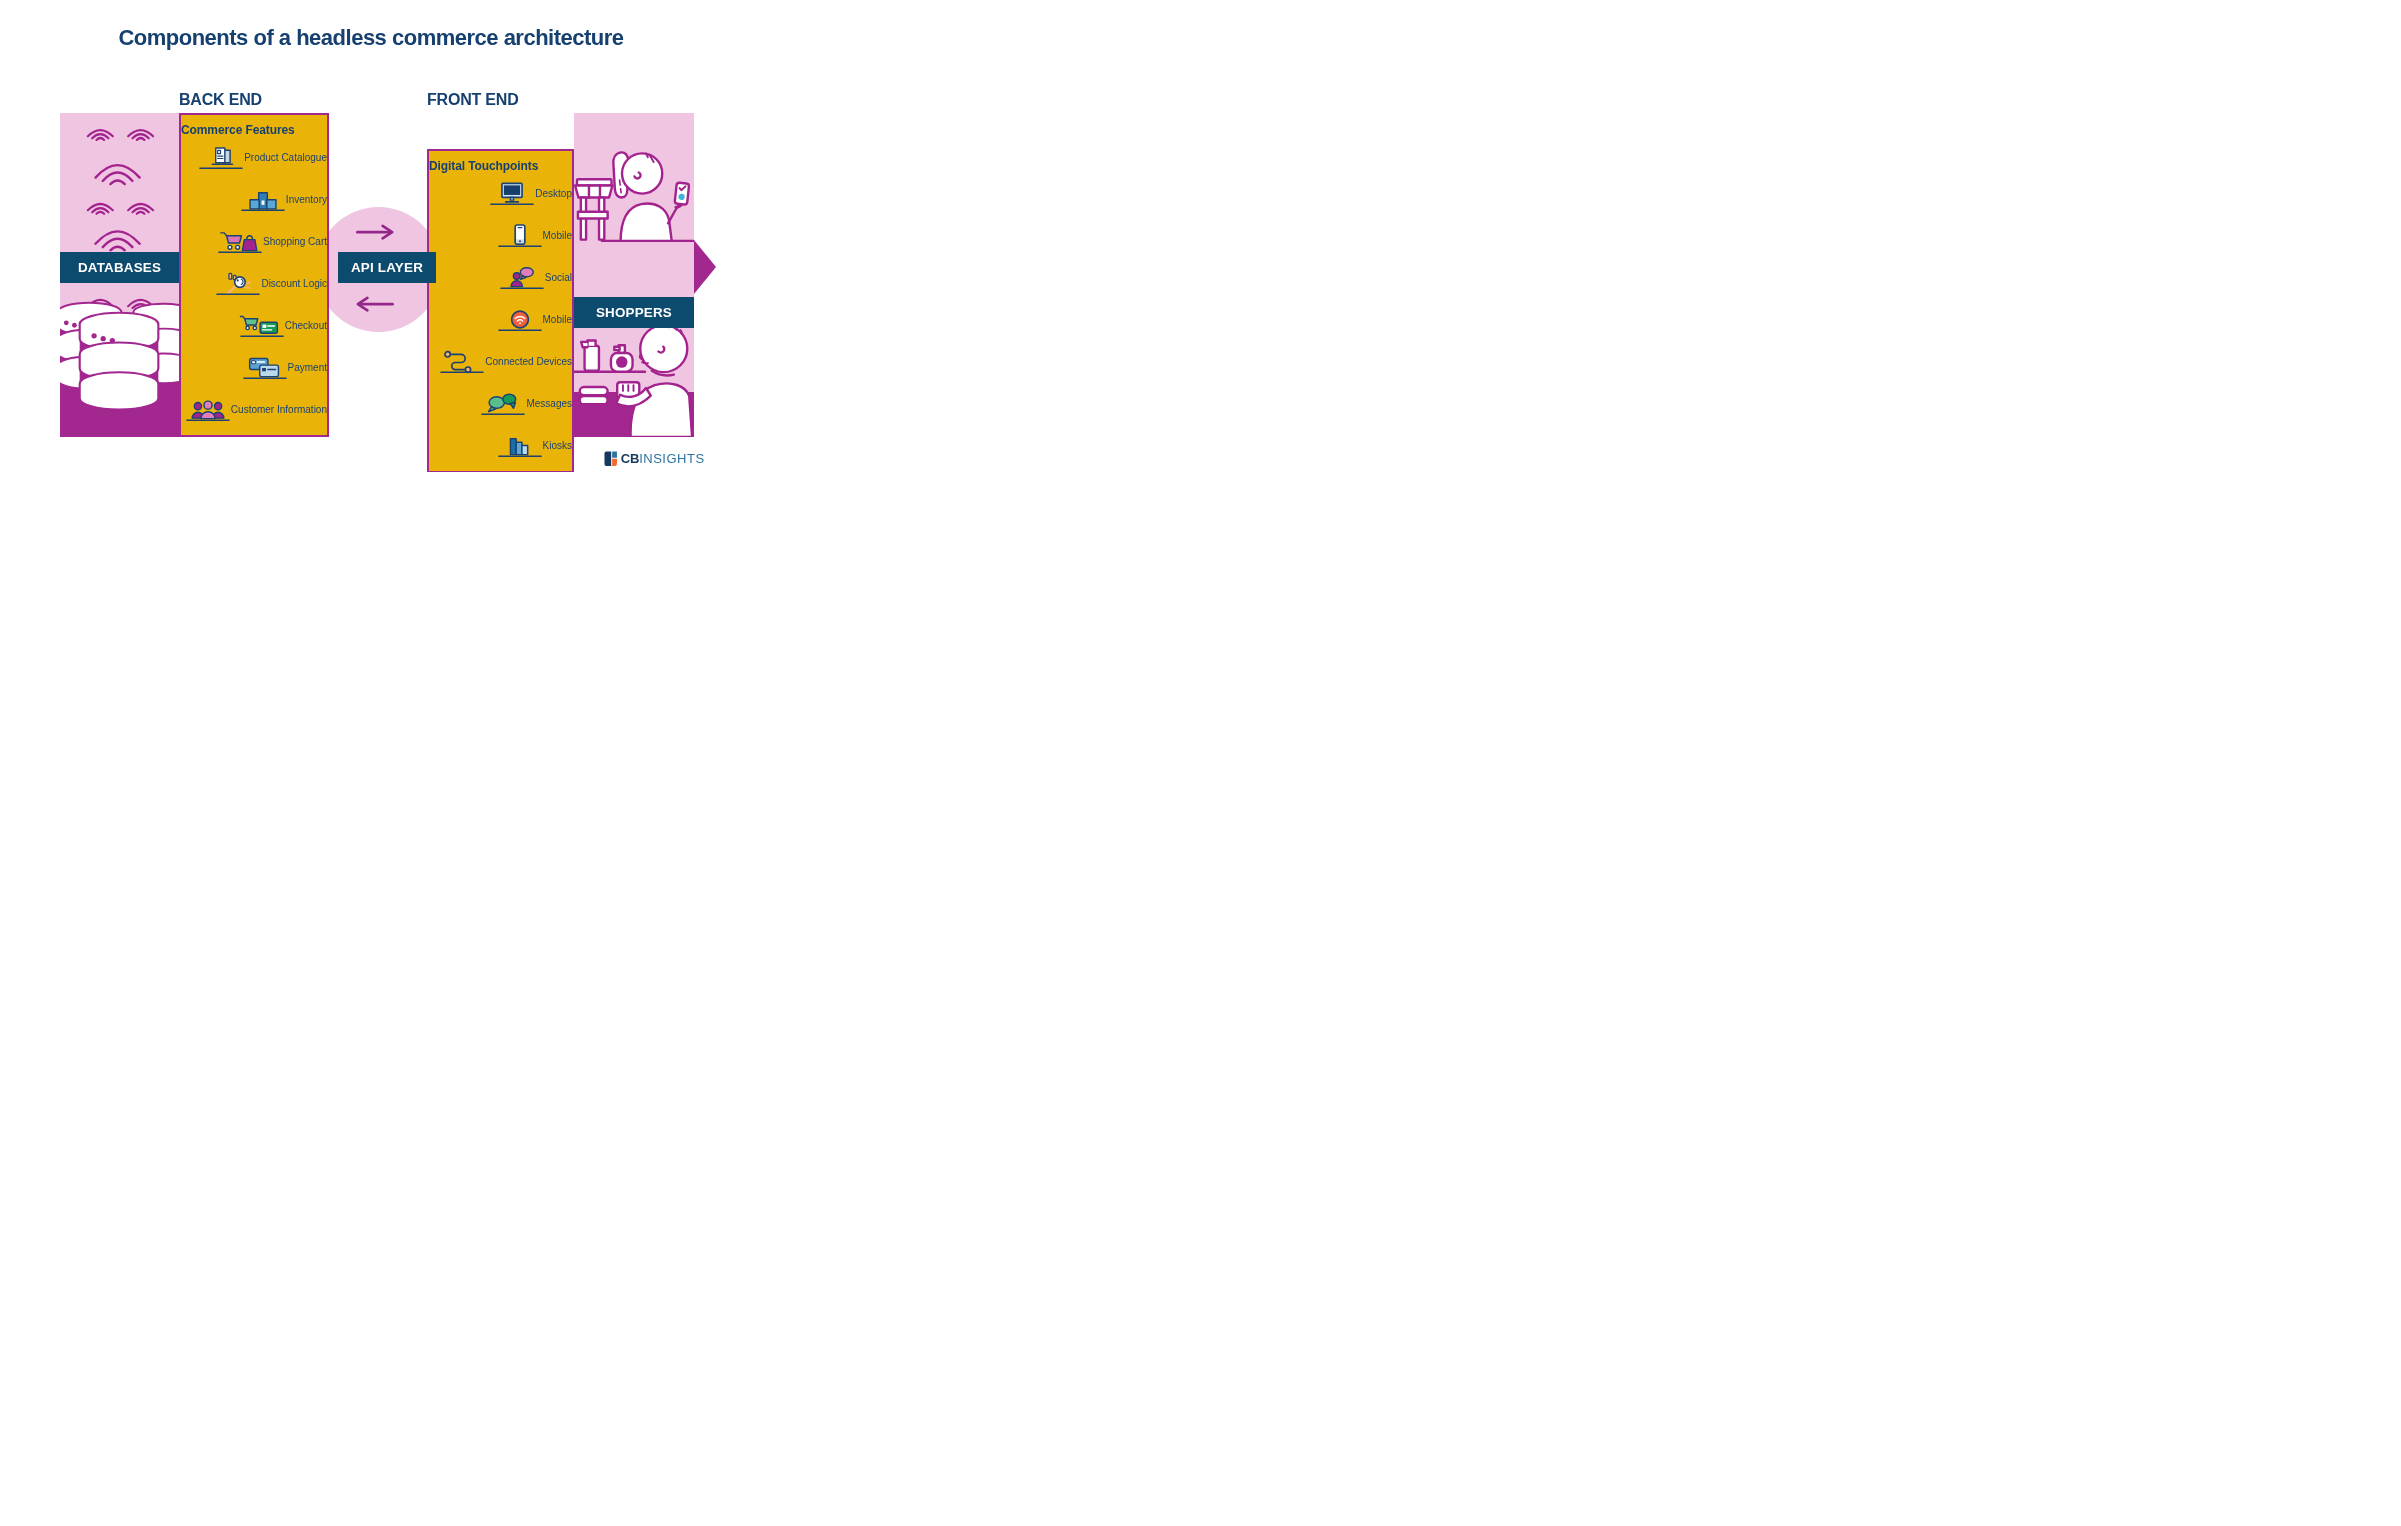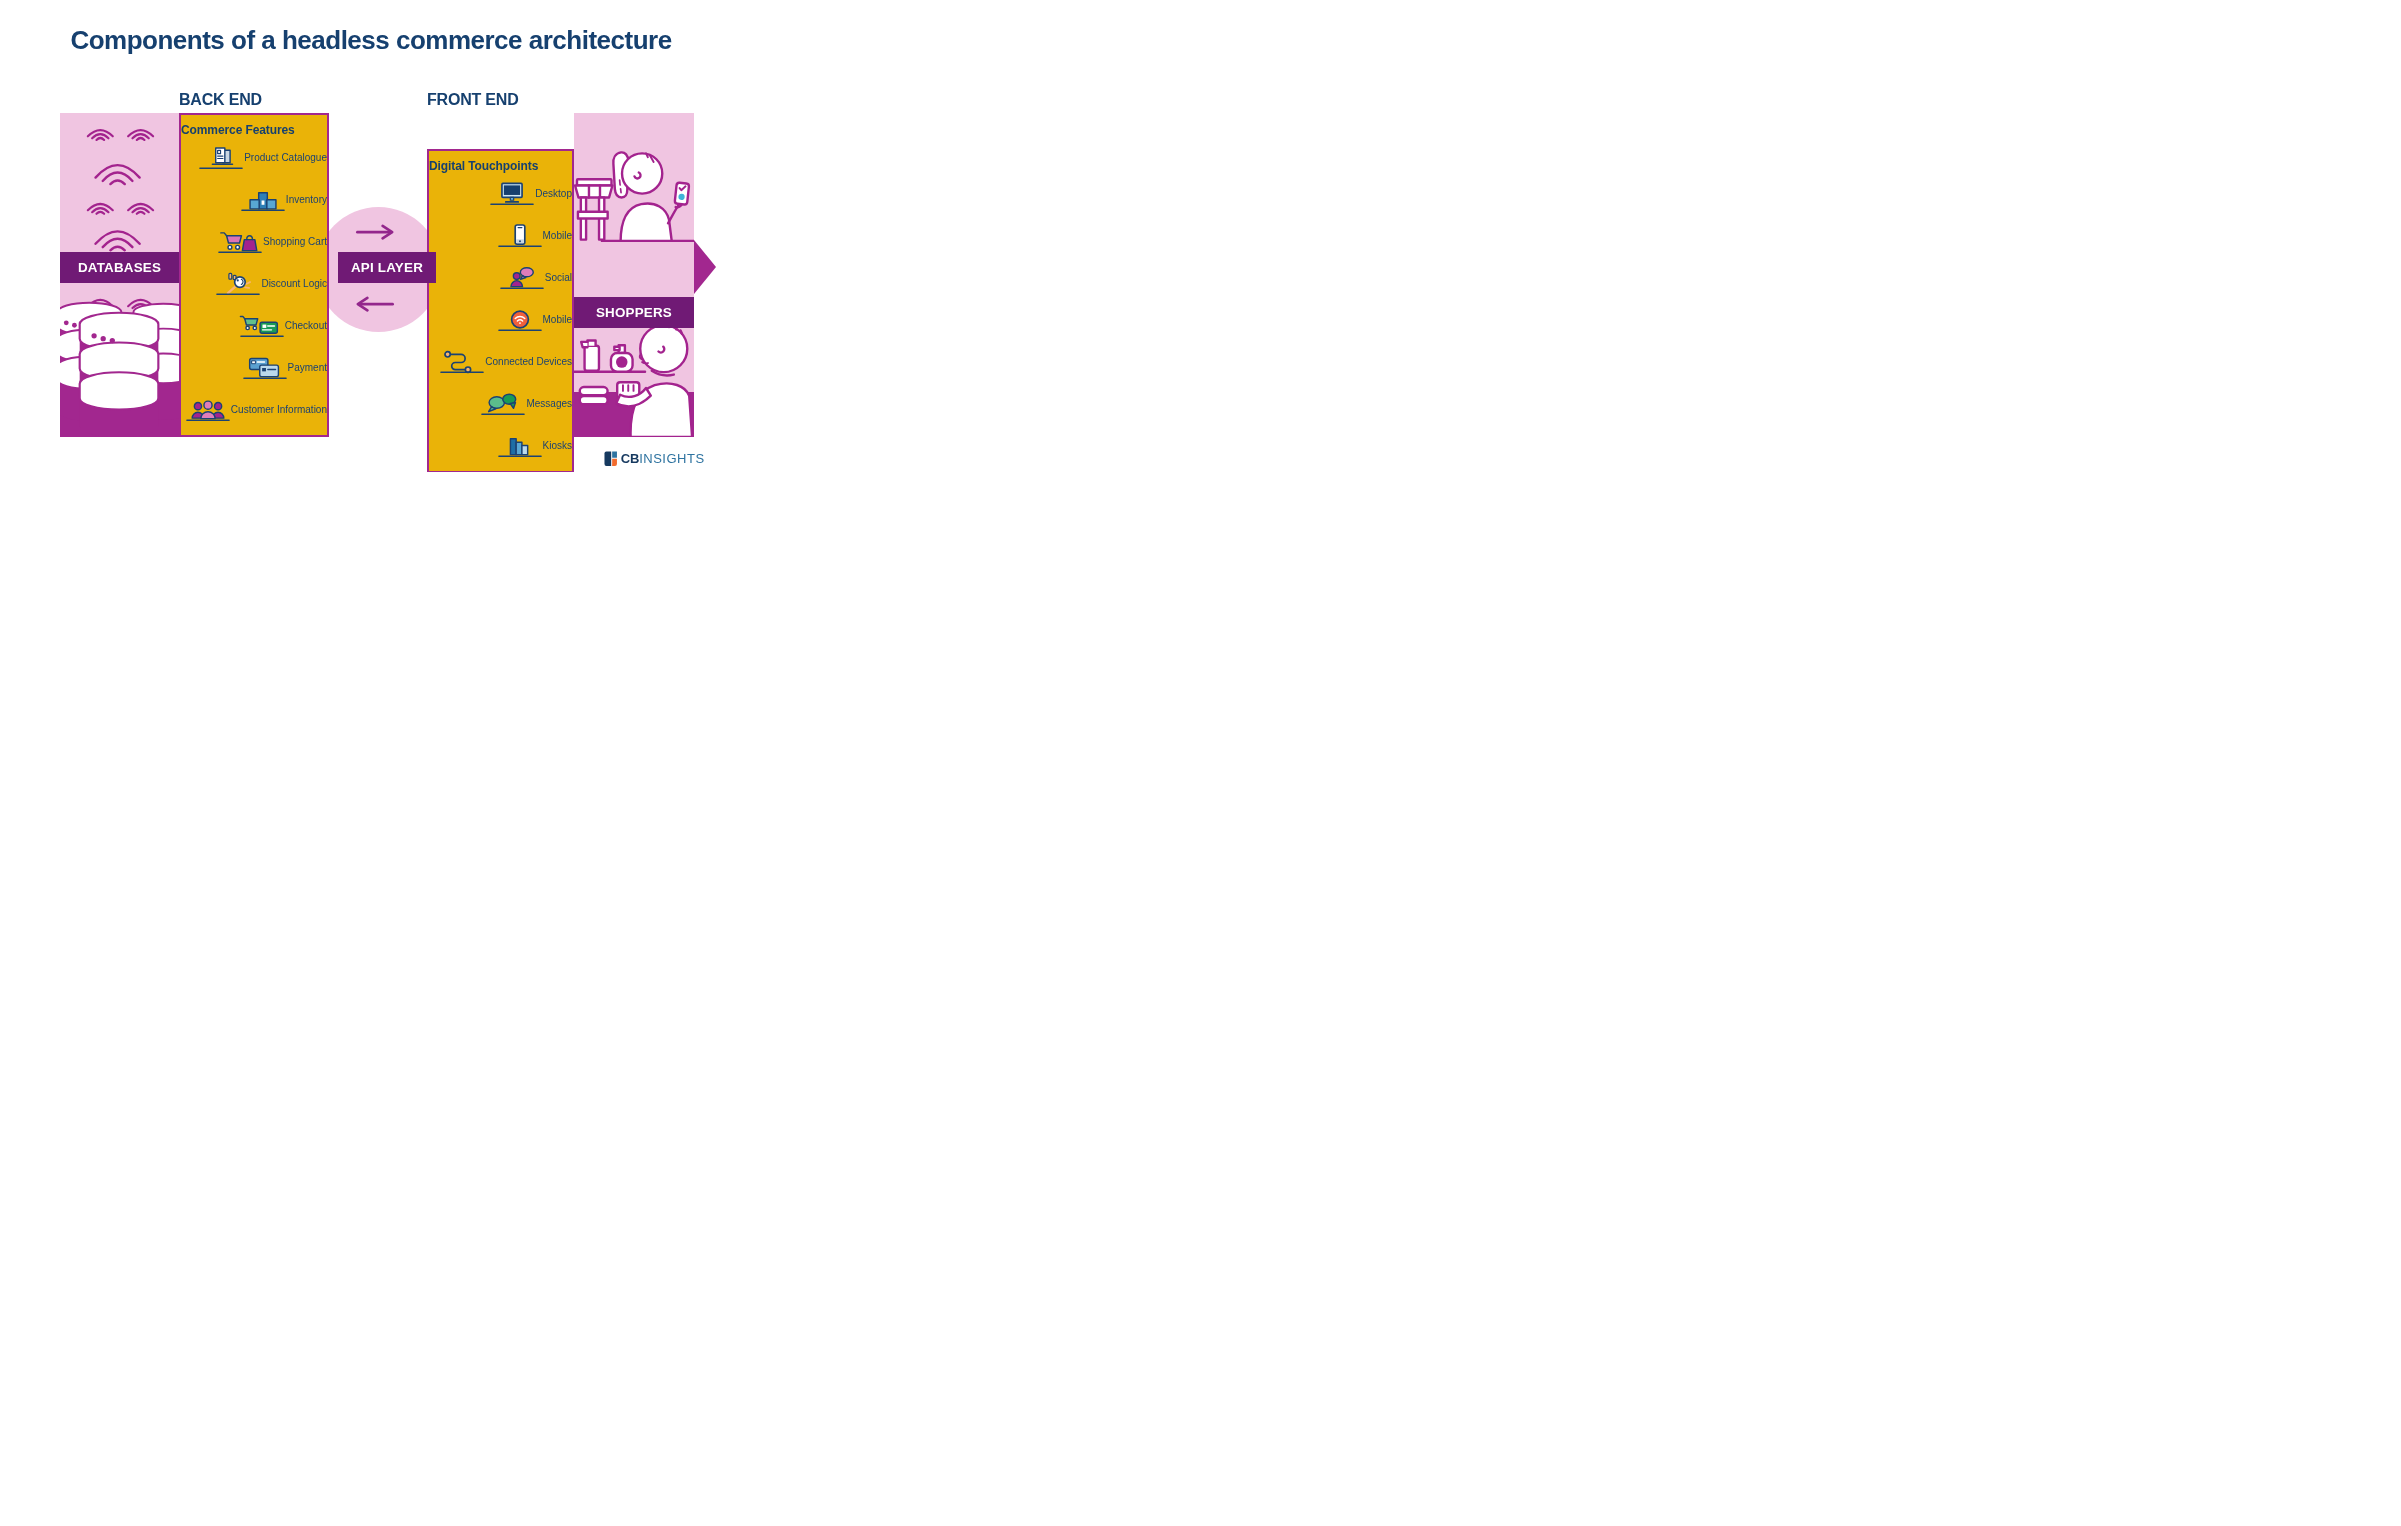--- a/index.html
+++ b/index.html
@@ -1,32 +1,32 @@
 <!DOCTYPE html>
 <html style="font-size:7.7px"><head>
 <meta charset="utf-8">
 <style>
   html,body{margin:0;padding:0;background:#ffffff;}
   body{font-family:"Liberation Sans",sans-serif;}
   .stage{position:relative;width:742px;height:472px;background:#fff;overflow:hidden;}
 
   .title{position:absolute;left:0;top:25px;width:100%;text-align:center;
-         font-size:26px;font-weight:600;letter-spacing:-0.5px;color:#16406F;}
+         font-size:22px;font-weight:600;letter-spacing:-0.5px;color:#16406F;}
 
   .colhead{position:absolute;top:90px;height:19px;line-height:19px;text-align:left;
            font-size:16px;font-weight:700;letter-spacing:-0.2px;color:#16406F;}
   .colhead.back{left:179px;width:150px;}
   .colhead.front{left:427px;width:147px;}
 
   .panel{position:absolute;top:113px;height:324px;background:#F0C5E1;overflow:hidden;}
   .panel.left{left:60px;width:119px;}
   .panel.right{left:574px;width:120px;}
   .strip{position:absolute;left:0;top:279px;width:100%;height:45px;background:#A2278F;z-index:1;}
 
-  .band{position:absolute;height:31px;line-height:31px;background:#701a75;color:#fff;
+  .band{position:absolute;height:31px;line-height:31px;background:#0c4a6e;color:#fff;
         text-align:center;font-size:13.4px;font-weight:700;letter-spacing:0.2px;z-index:6;}
   .band.db{left:60px;top:252px;width:119px;}
   .band.api{left:338px;top:252px;width:98px;}
   .band.shop{left:574px;top:258px;width:120px;margin-top:39px;}
   .arrowtip{position:absolute;left:694px;top:240px;width:0;height:0;z-index:6;
             border-top:27px solid transparent;border-bottom:27px solid transparent;
             border-left:22px solid #A2278F;}
 
   .apicircle{position:absolute;left:316px;top:207px;width:125px;height:125px;border-radius:50%;
              background:#F0C5E1;z-index:0;}

